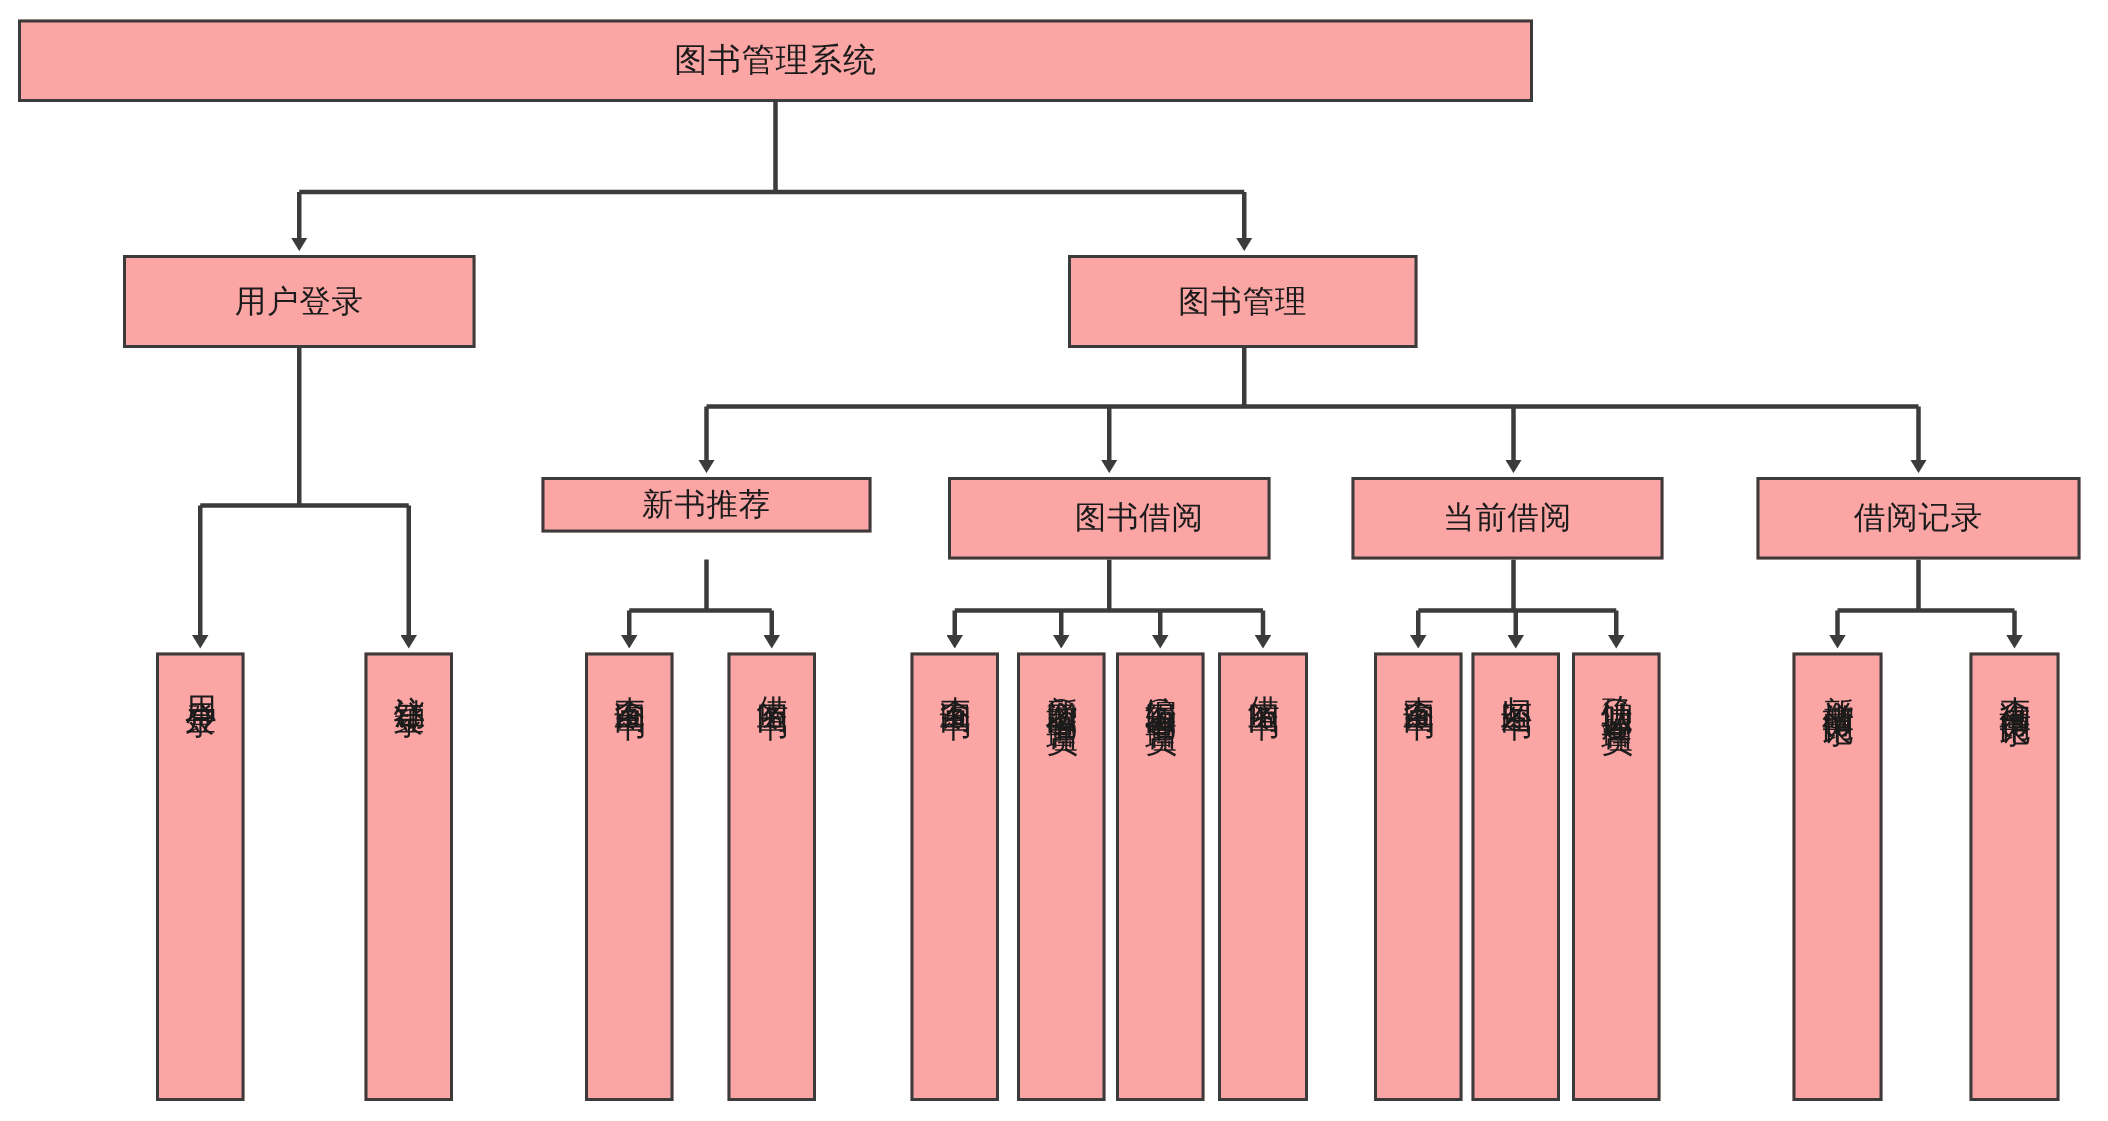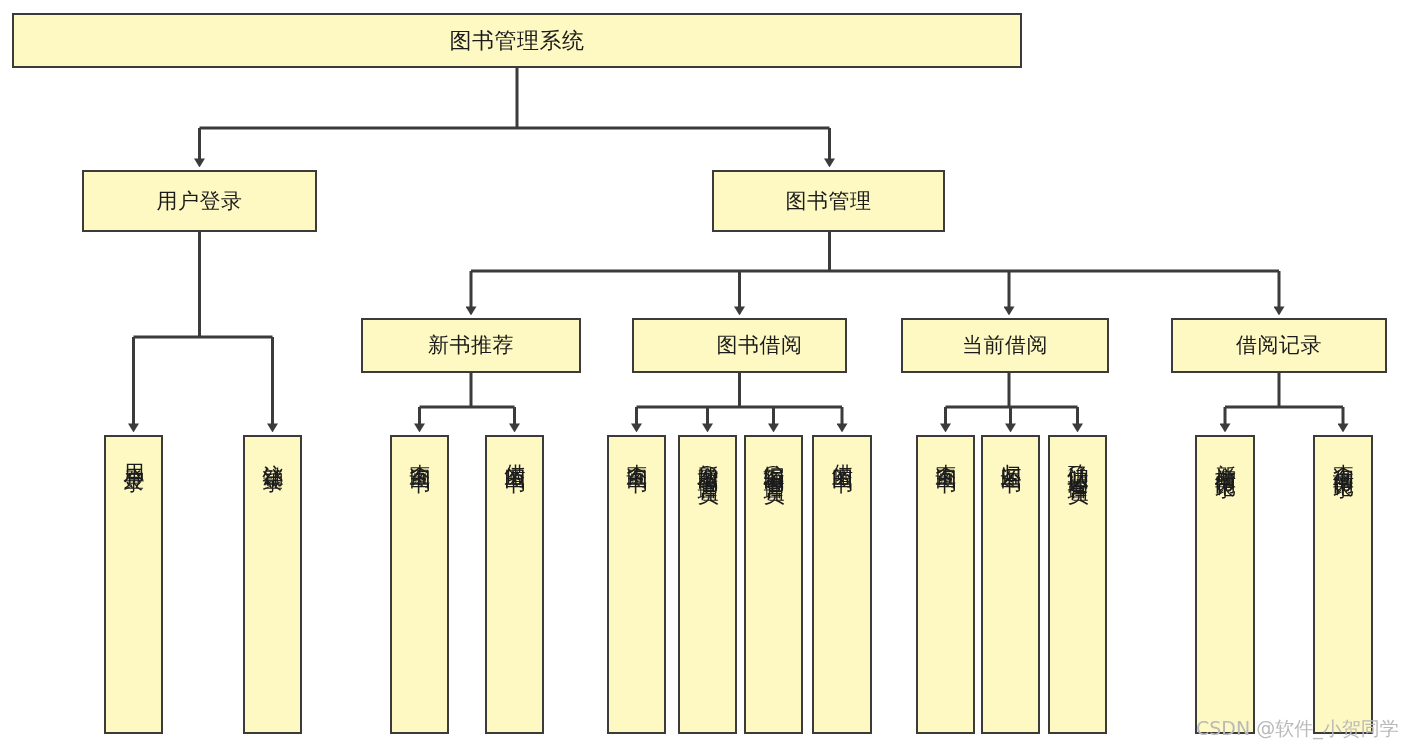--- a/index.html
+++ b/index.html
@@ -22,21 +22,21 @@
     position: absolute;
     left: 0;
     top: 0;
     width: 1405px;
     height: 747px;
     pointer-events: none;
   }
   .node {
     position: absolute;
     box-sizing: border-box;
-    background: #fef9c3;
+    background: #fca5a5;
     border: 2px solid #3b3b3b;
     display: flex;
     align-items: center;
     justify-content: center;
     color: #1b1b1b;
     z-index: 2;
   }
   .node .label {
     display: block;
     text-align: center;
@@ -124,21 +124,21 @@
   <div id="nodes-layer">
       <div class="node horiz root" style="left: 12px; top: 13px; width: 1010px; height: 55px;">
         <span class="label">图书管理系统</span>
       </div>
       <div class="node horiz" style="left: 82px; top: 170px; width: 235px; height: 62px;">
         <span class="label">用户登录</span>
       </div>
       <div class="node horiz" style="left: 712px; top: 170px; width: 233px; height: 62px;">
         <span class="label">图书管理</span>
       </div>
-      <div class="node horiz" style="left: 361px; top: 318px; width: 220px; height: 55px;">
+      <div class="node horiz" style="left: 361px; top: 318px; width: 220px; height: 37px;">
         <span class="label">新书推荐</span>
       </div>
       <div class="node horiz" style="left: 632px; top: 318px; width: 215px; height: 55px; padding-left: 40px;">
         <span class="label">图书借阅</span>
       </div>
       <div class="node horiz" style="left: 901px; top: 318px; width: 208px; height: 55px;">
         <span class="label">当前借阅</span>
       </div>
       <div class="node horiz" style="left: 1171px; top: 318px; width: 216px; height: 55px;">
         <span class="label">借阅记录</span>
@@ -177,14 +177,13 @@
         <span class="label">确认归还（管理员）</span>
       </div>
       <div class="node vert" style="left: 1195px; top: 435px; width: 60px; height: 299px;">
         <span class="label">新增借阅记录</span>
       </div>
       <div class="node vert" style="left: 1313px; top: 435px; width: 60px; height: 299px;">
         <span class="label">查询借阅记录</span>
       </div>
     </div>
 
-  <div class="watermark" style="left: 1196px; top: 716px; color: rgb(185, 185, 185);">CSDN @软件_小贺同学</div>
 </div>
 
 </body></html>

